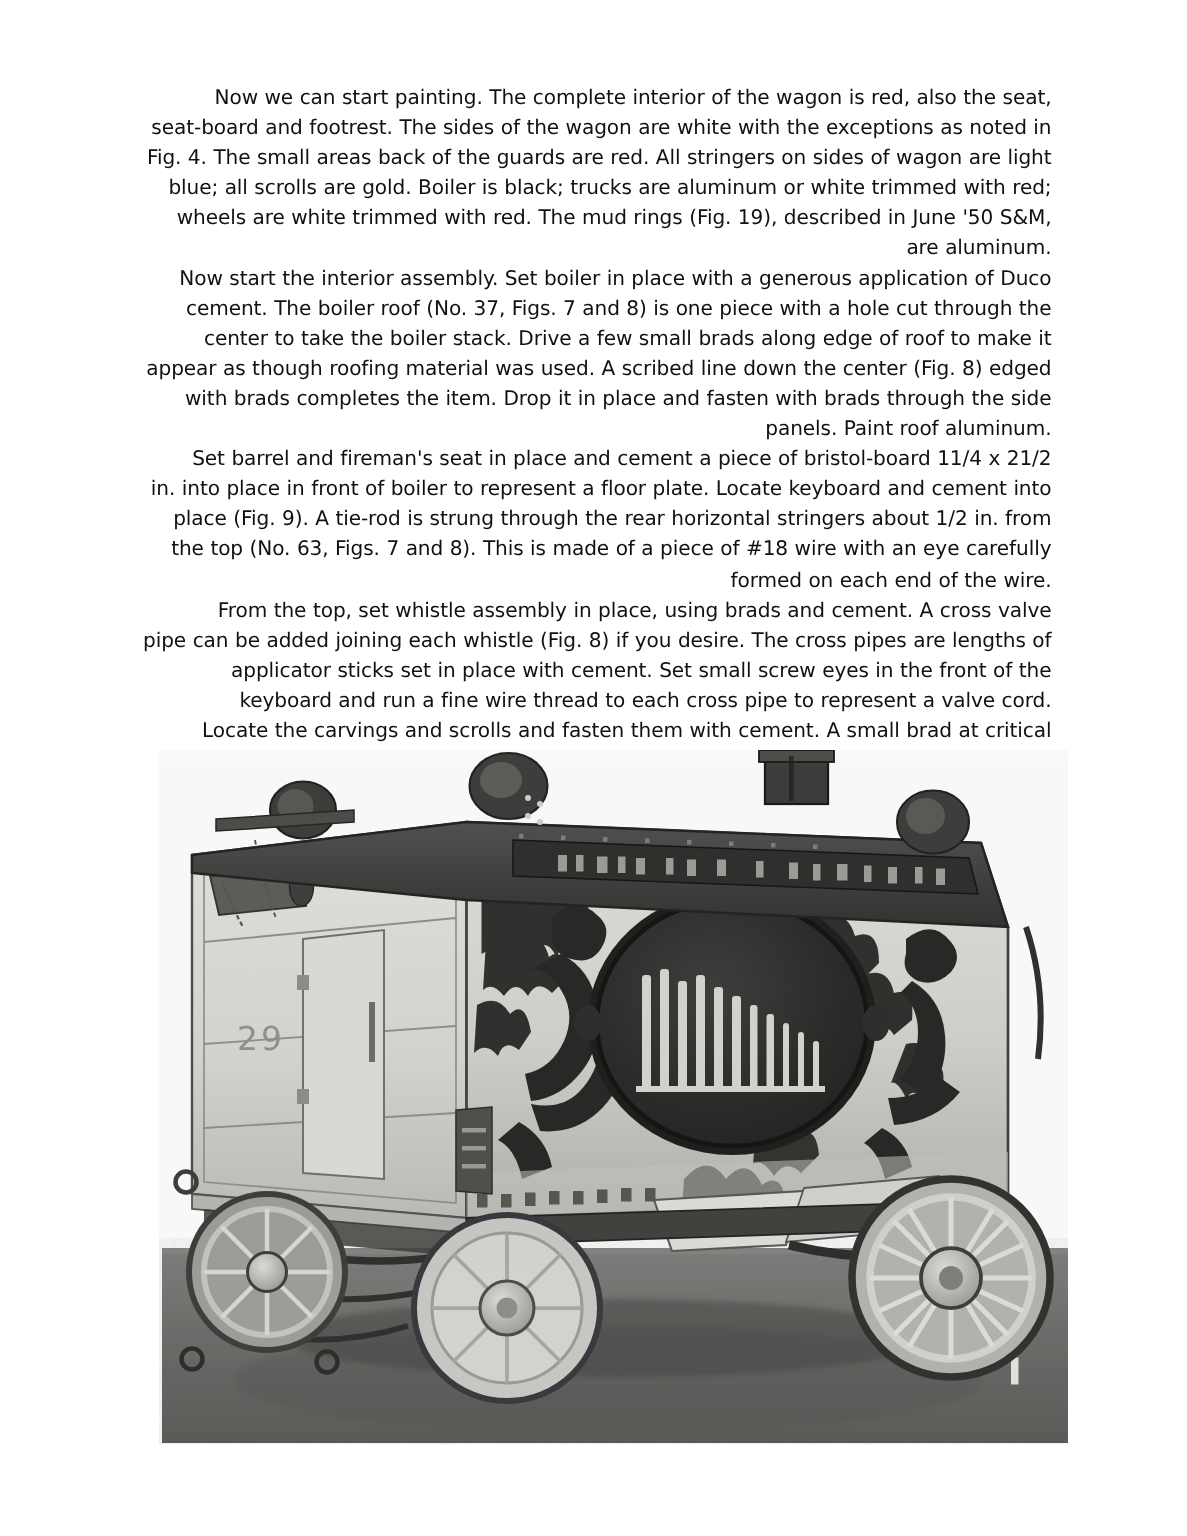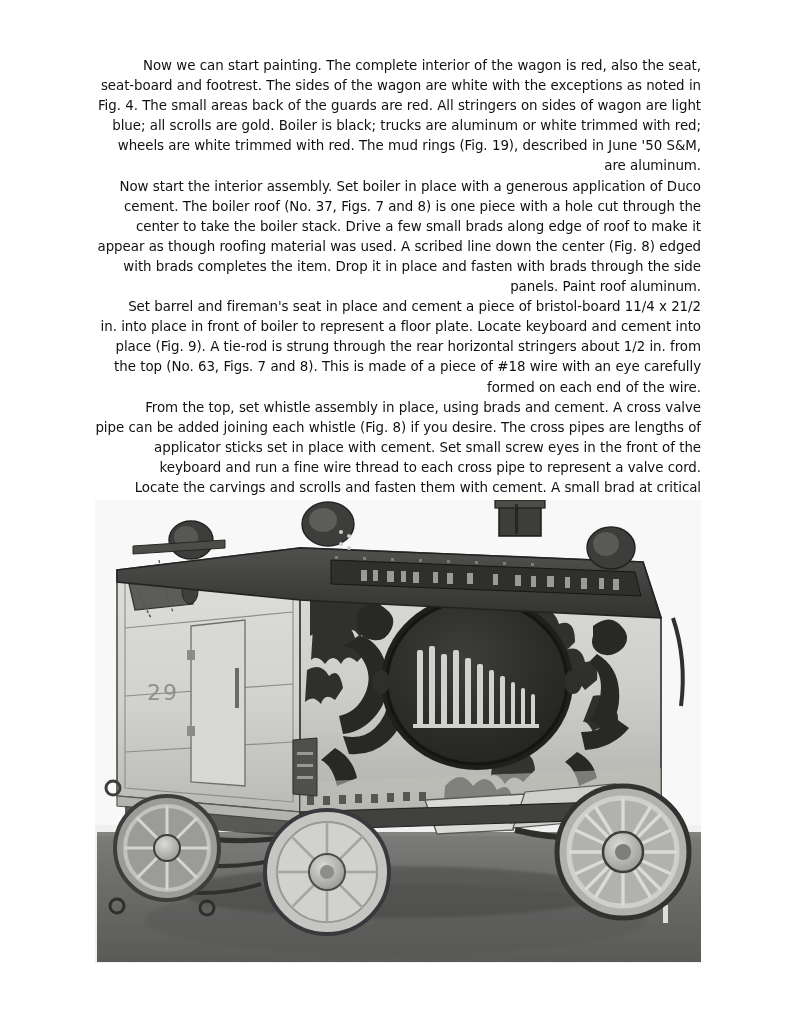--- a/index.html
+++ b/index.html
@@ -42,21 +42,21 @@
     text-indent: 22px;
     text-align: right;
     letter-spacing: -0.06px;
     word-spacing: 0.15px;
     color: #111111;
   }
 
   
   .figure {
     position: absolute;
-    left: 95px;
+    left: 106px;
     top: 500px;
     width: 606px;
     height: 463px;
   }
   .figure svg {
     display: block;
     width: 606px;
     height: 463px;
   }
 </style>

